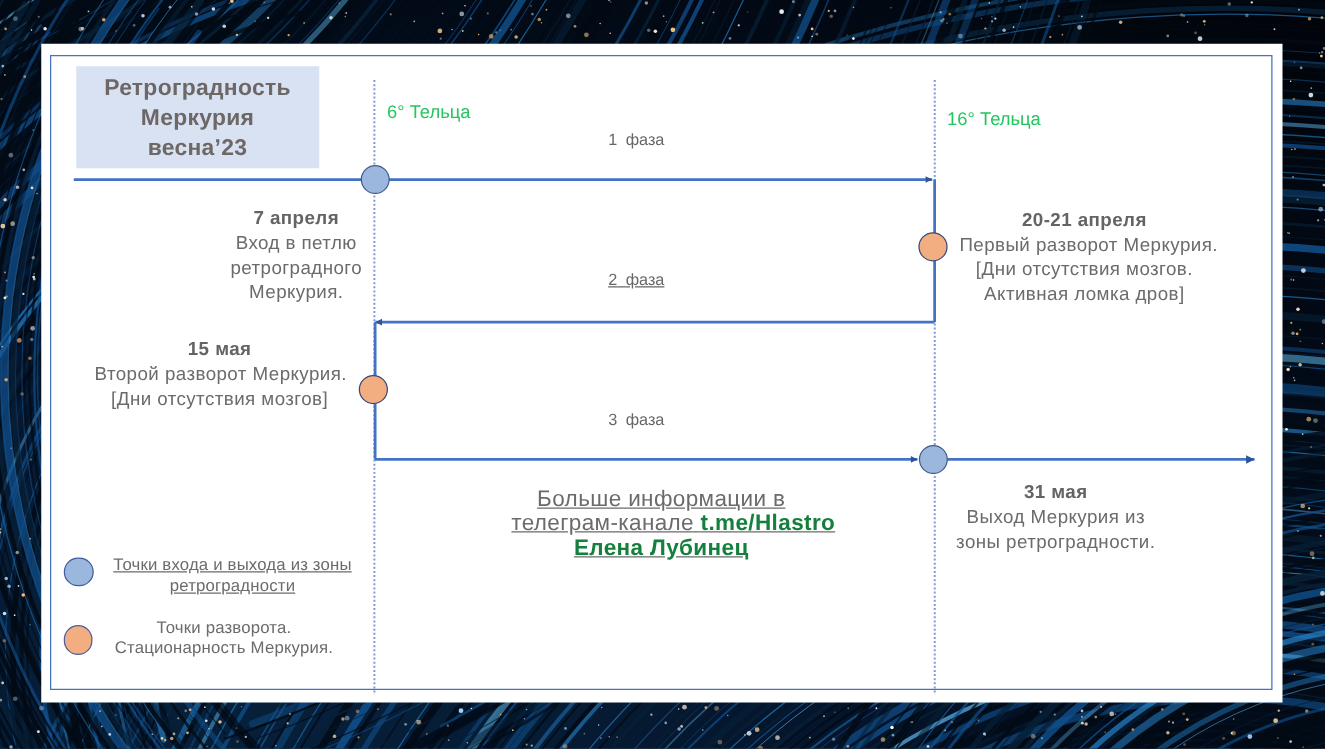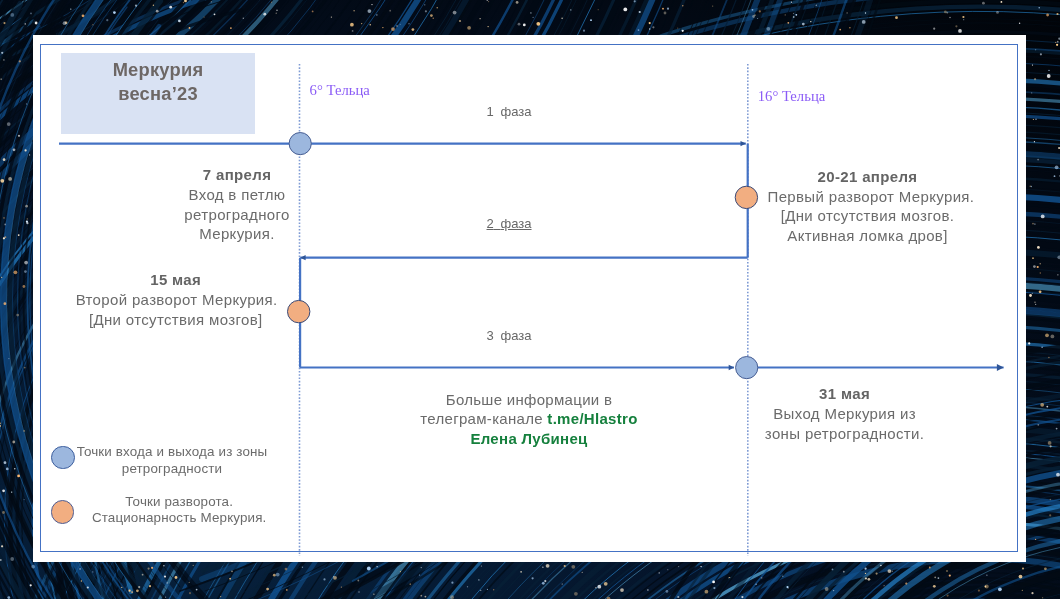--- a/index.html
+++ b/index.html
@@ -14,28 +14,28 @@
   svg.ov{position:absolute;left:0;top:0;width:1060px;height:599px;overflow:visible;}
 
   .txt{position:absolute;color:#595959;}
   .txt,.titlebox,.ltext{transform:translateZ(0);}
   .ctr{text-align:center;}
 
   .titlebox{position:absolute;left:61px;top:53px;width:194px;height:81px;padding-top:5px;
             background:#D9E2F3;color:#6D6765;font-weight:bold;font-size:18.3px;
             line-height:24px;text-align:center;box-sizing:border-box;letter-spacing:0.25px;}
 
-  .deg{font-size:14.7px;line-height:14px;color:#8b5cf6;font-family:Liberation Serif, serif;}
+  .deg{font-size:14.7px;line-height:14px;color:#22c55e;}
   .phase{font-size:13px;line-height:18px;color:#676767;}
   .phase .sp{letter-spacing:3.2px;}
 
   .evt{font-size:15px;line-height:19.7px;color:#6B6B6B;letter-spacing:0.35px;white-space:nowrap;}
   .evt .b{font-weight:bold;color:#646464;}
 
-  .promo{font-size:15px;line-height:19.5px;color:#6B6B6B;letter-spacing:0.3px;white-space:nowrap;}
+  .promo{font-size:18px;line-height:19.5px;color:#6B6B6B;letter-spacing:0.3px;white-space:nowrap;text-decoration:underline;}
   .promo .lnk{color:#15803d;font-weight:bold;}
 
   .legend{position:absolute;left:0;top:0;}
   .dot{position:absolute;width:23.5px;height:23.5px;border-radius:50%;display:block;}
   .dot.blue{background:#9CB7DE;border:1.1px solid #3C5E9E;box-sizing:border-box;}
   .dot.orange{background:#F2AE81;border:1.1px solid #4E5E95;box-sizing:border-box;}
   .ltext{position:absolute;display:block;font-size:13.4px;line-height:16.5px;color:#6B6B6B;
          text-align:center;white-space:nowrap;letter-spacing:0.15px;}
   .ltext span{display:block;}
 </style>
@@ -872,20 +872,21 @@
     <path d="M300 367.5 H734" fill="none" stroke="#4472C4" stroke-width="2.2" marker-end="url(#ahR)"></path>
     <path d="M757 367.5 H1003.6" fill="none" stroke="#4472C4" stroke-width="2.2" marker-end="url(#ahBig)"></path>
 
     <circle cx="300.2" cy="143.6" r="11.1" fill="#9CB7DE" stroke="#41588E" stroke-width="0.95"></circle>
     <circle cx="746.4" cy="197.4" r="11.2" fill="#F2AE81" stroke="#3A4A78" stroke-width="1.0"></circle>
     <circle cx="298.7" cy="311.6" r="11.2" fill="#F2AE81" stroke="#3A4A78" stroke-width="1.0"></circle>
     <circle cx="746.7" cy="367.6" r="11.1" fill="#9CB7DE" stroke="#41588E" stroke-width="0.95"></circle>
   </svg>
 
   <div class="titlebox">
+    <div>Ретроградность</div>
     <div>Меркурия</div>
     <div>весна’23</div>
   </div>
 
   <div class="txt deg" style="left:309.6px;top:83.2px;">6° Тельца</div>
   <div class="txt deg" style="left:757.7px;top:88.9px;">16° Тельца</div>
 
   <div class="txt phase" style="left:486.5px;top:102.5px;"><span>1</span><span class="sp"> </span><span>фаза</span></div>
   <div class="txt phase" style="left:486.5px;top:215px;text-decoration:underline;"><span>2</span><span class="sp"> </span><span>фаза</span></div>
   <div class="txt phase" style="left:486.5px;top:326.5px;"><span>3</span><span class="sp"> </span><span>фаза</span></div>
@@ -918,21 +919,21 @@
 
   <div class="txt promo ctr" style="left:409px;top:389.8px;width:240px;">
     <div>Больше информации в</div>
     <div><span>телеграм-канале </span><span class="lnk">t.me/Hlastro</span></div>
     <div class="lnk">Елена Лубинец</div>
   </div>
 
   <div class="legend">
     <div class="lrow">
       <span class="dot blue" style="left:51.4px;top:445.7px;"></span>
-      <span class="ltext" style="left:72px;top:444.3px;width:200px;">
+      <span class="ltext" style="left:86px;top:444.3px;width:200px;text-decoration:underline;">
         <span>Точки входа и выхода из зоны</span>
         <span>ретроградности</span>
       </span>
     </div>
     <div class="lrow">
       <span class="dot orange" style="left:50.6px;top:500.3px;"></span>
       <span class="ltext" style="left:79.2px;top:493.7px;width:200px;">
         <span>Точки разворота.</span>
         <span>Стационарность Меркурия.</span>
       </span>

